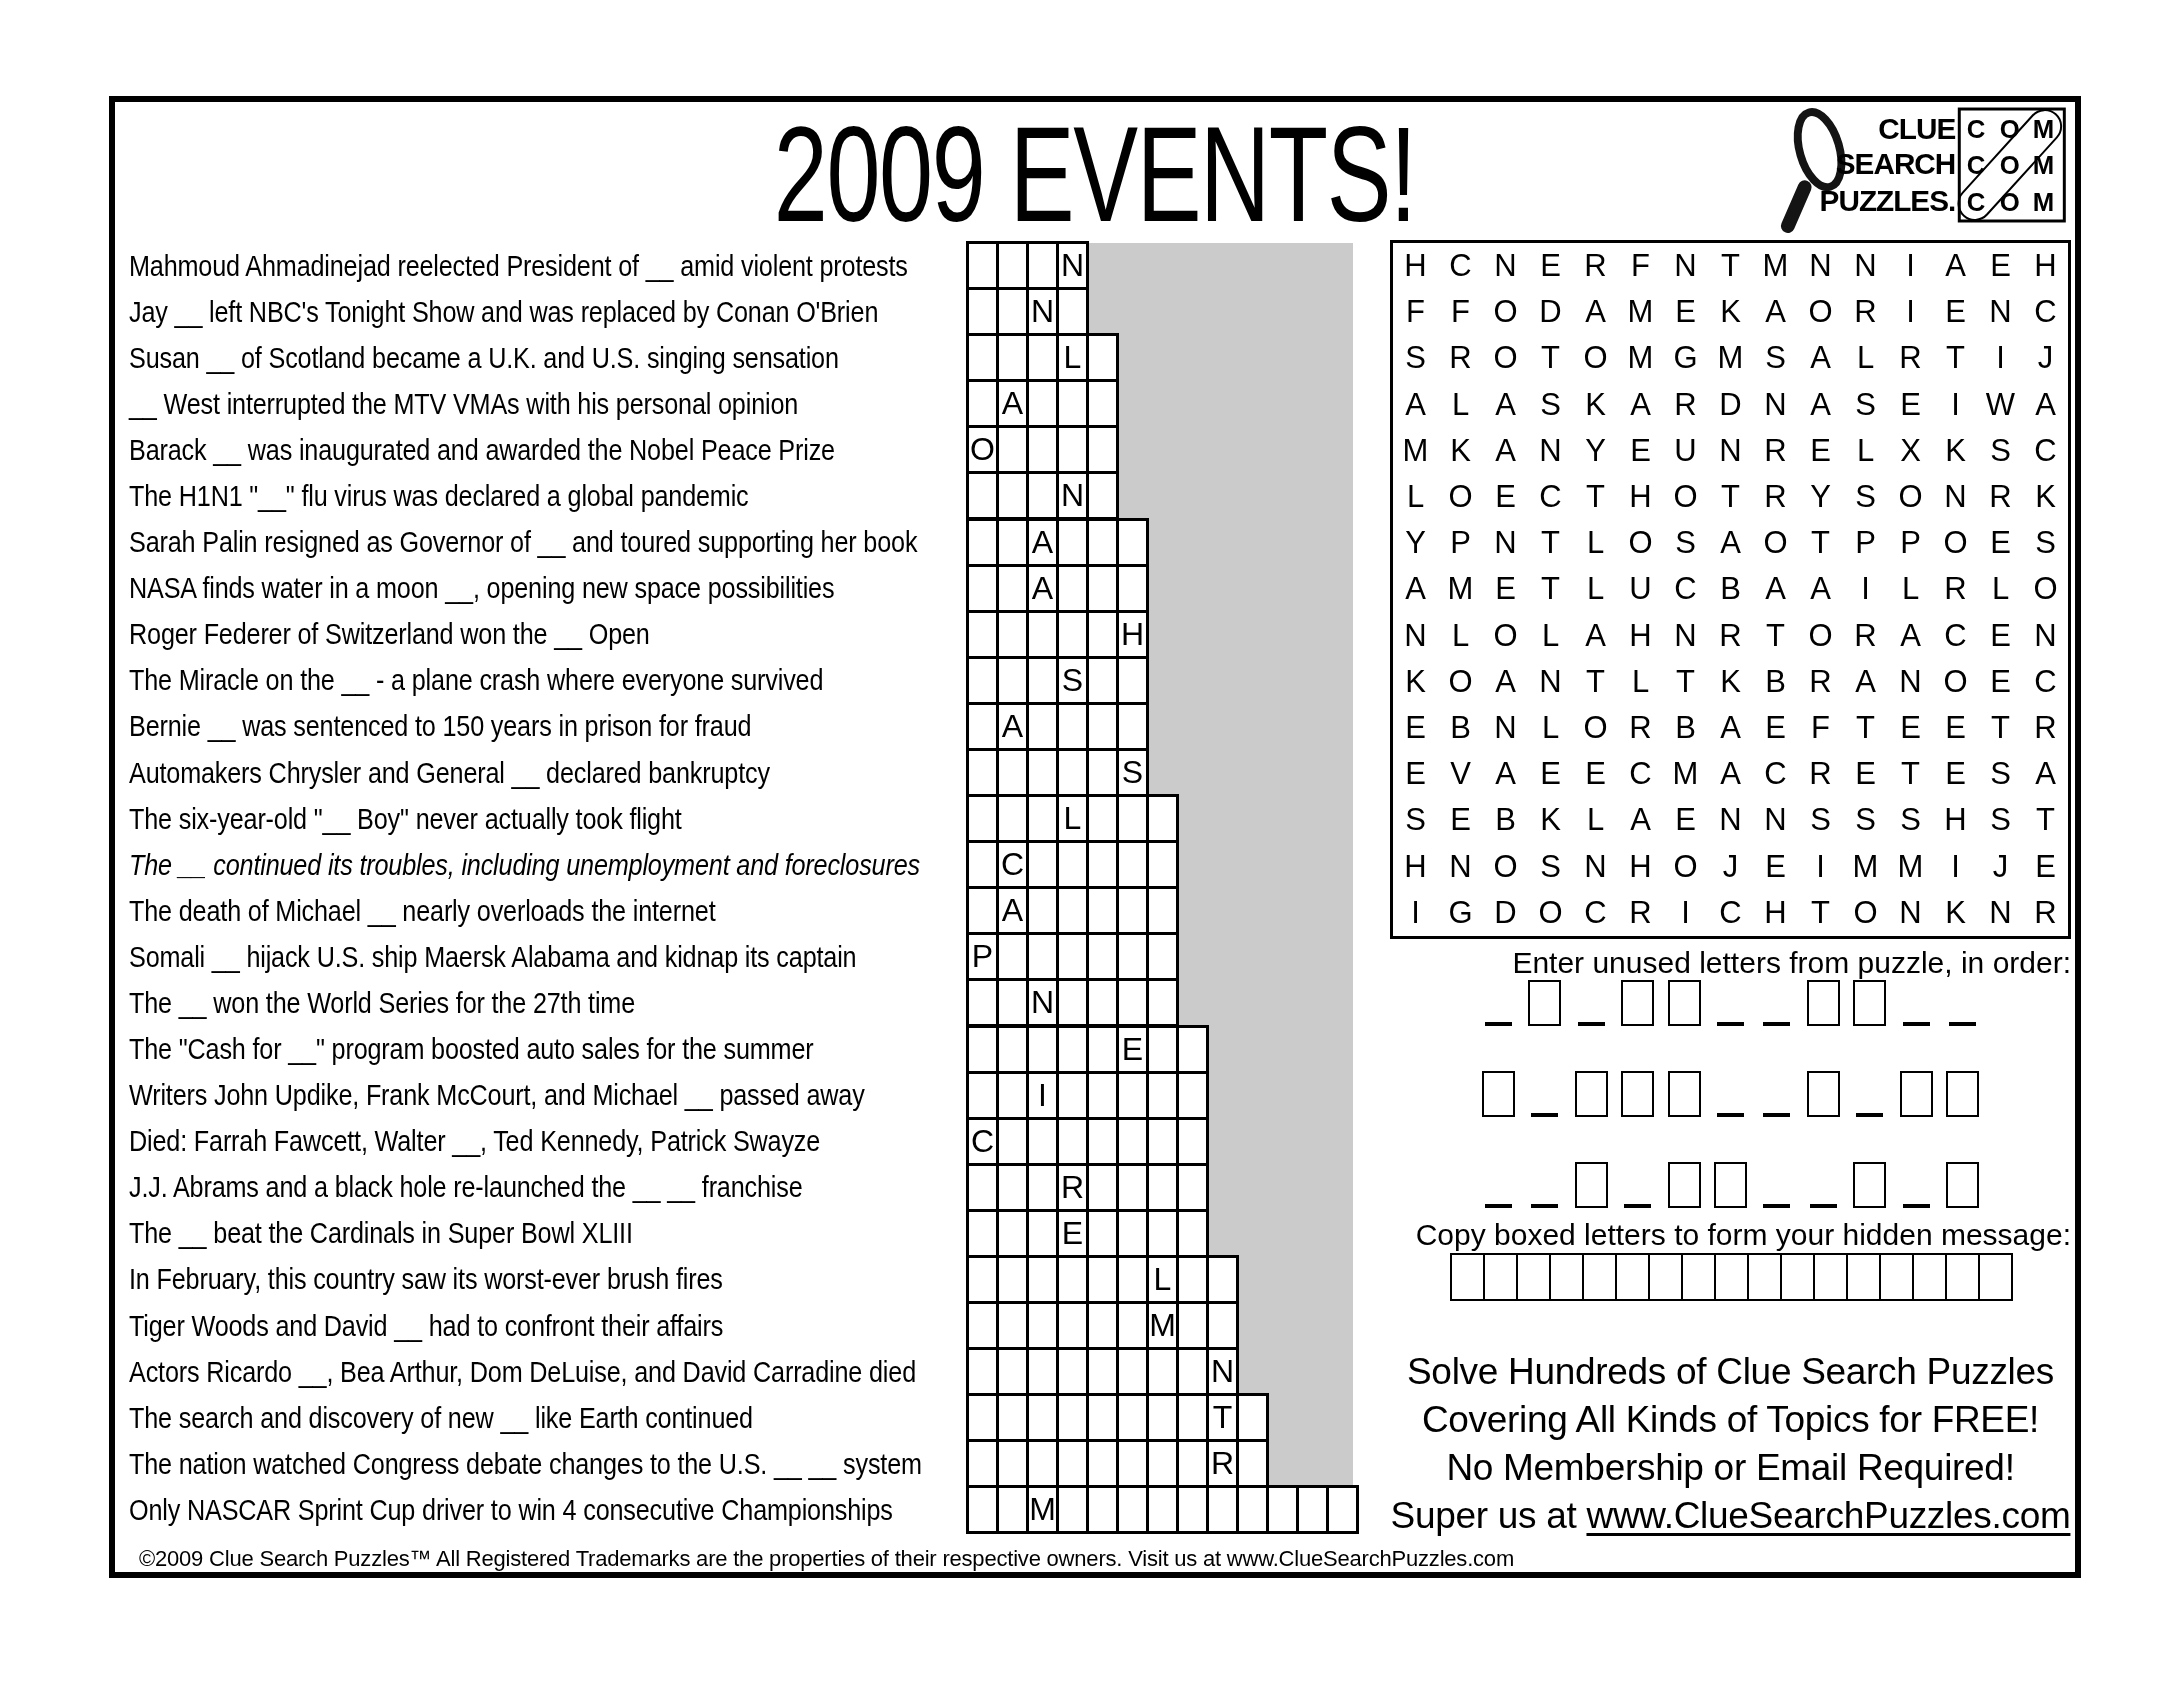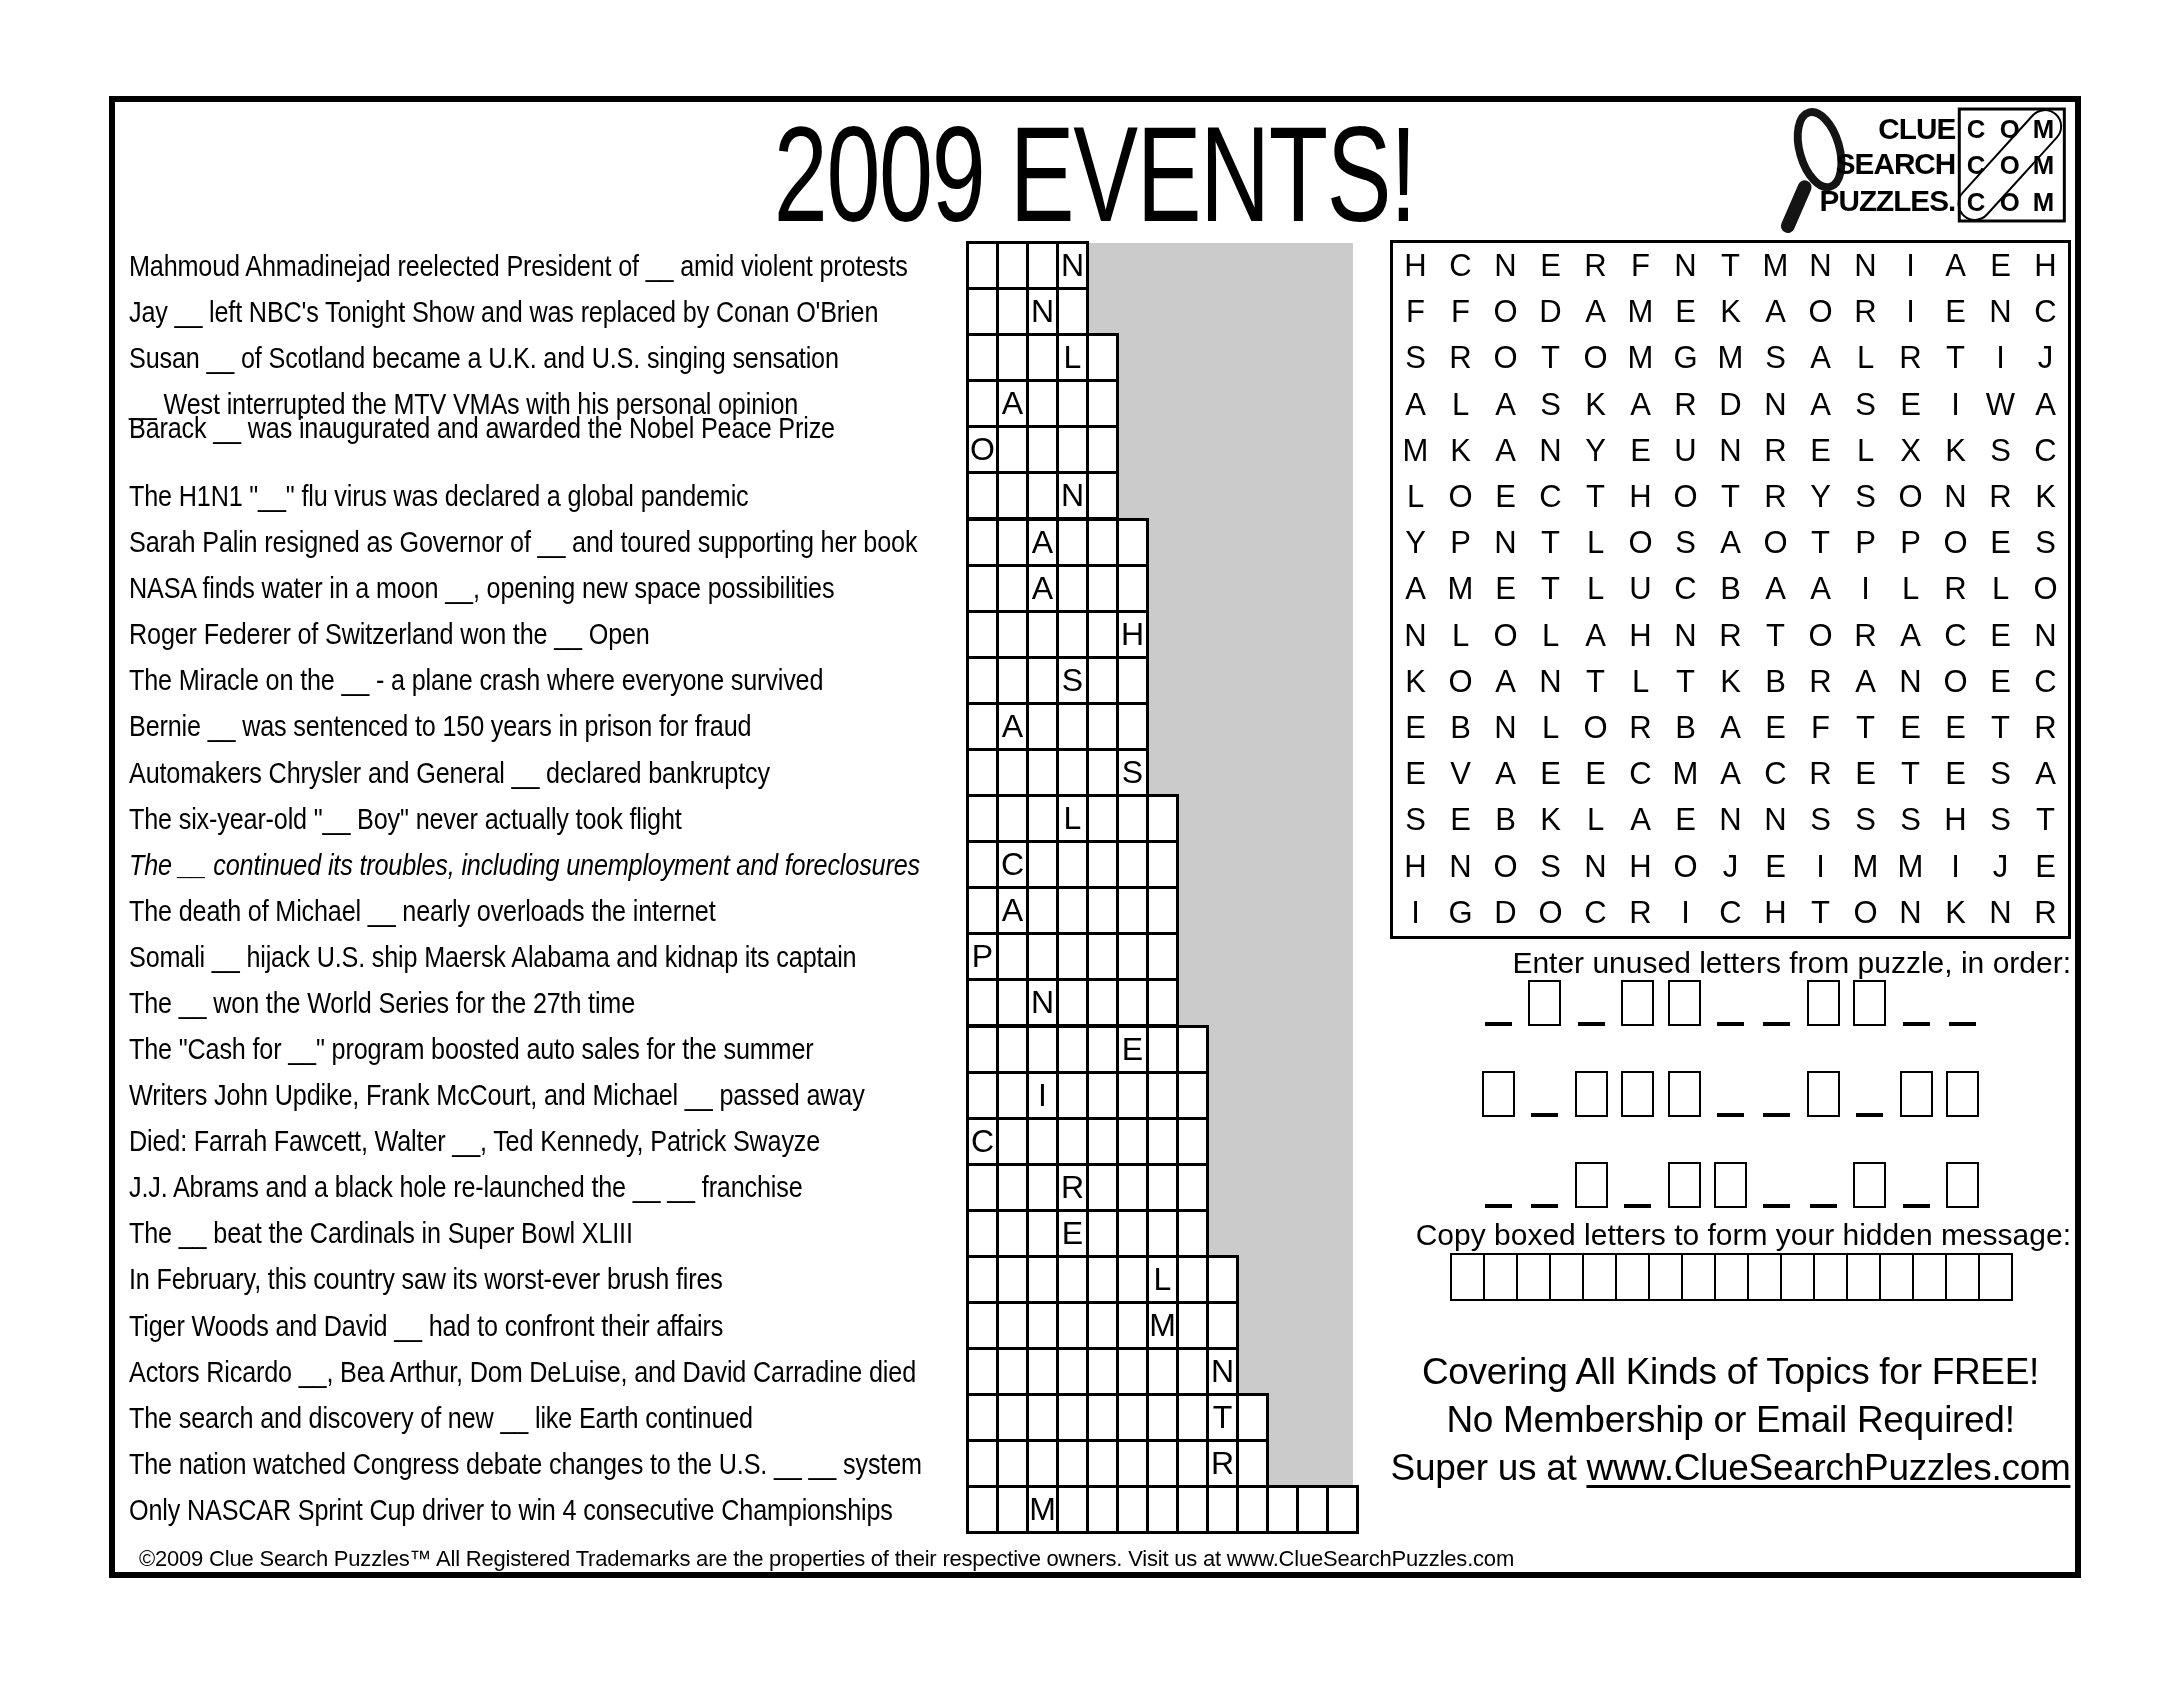--- a/index.html
+++ b/index.html
@@ -88,21 +88,21 @@
     </div>
     <div class="clue" style="top: 288px;">
       <span>Jay __ left NBC's Tonight Show and was replaced by Conan O'Brien</span>
     </div>
     <div class="clue" style="top: 334px;">
       <span>Susan __ of Scotland became a U.K. and U.S. singing sensation</span>
     </div>
     <div class="clue" style="top: 380px;">
       <span>__ West interrupted the MTV VMAs with his personal opinion</span>
     </div>
-    <div class="clue" style="top: 404px;">
+    <div class="clue" style="top: 426px;">
       <span>Barack __ was inaugurated and awarded the Nobel Peace Prize</span>
     </div>
     <div class="clue" style="top: 472px;">
       <span>The H1N1 "__" flu virus was declared a global pandemic</span>
     </div>
     <div class="clue" style="top: 518px;">
       <span>Sarah Palin resigned as Governor of __ and toured supporting her book</span>
     </div>
     <div class="clue" style="top: 564px;">
       <span>NASA finds water in a moon __, opening new space possibilities</span>
@@ -714,19 +714,20 @@
     <div class="hcell"></div>
     <div class="hcell"></div>
     <div class="hcell"></div>
     <div class="hcell"></div>
     <div class="hcell"></div>
     <div class="hcell"></div>
     <div class="hcell"></div>
   </div>
 
 <div id="promo">
+  <div>Solve Hundreds of Clue Search Puzzles</div>
   <div>Covering All Kinds of Topics for FREE!</div>
   <div>No Membership or Email Required!</div>
   <div><span>Super us at </span><span class="url">www.ClueSearchPuzzles.com</span></div>
 </div>
 
 <div id="footer">©2009 Clue Search Puzzles™ All Registered Trademarks are the properties of their respective owners. Visit us at www.ClueSearchPuzzles.com</div>
 
 
 </body></html>

